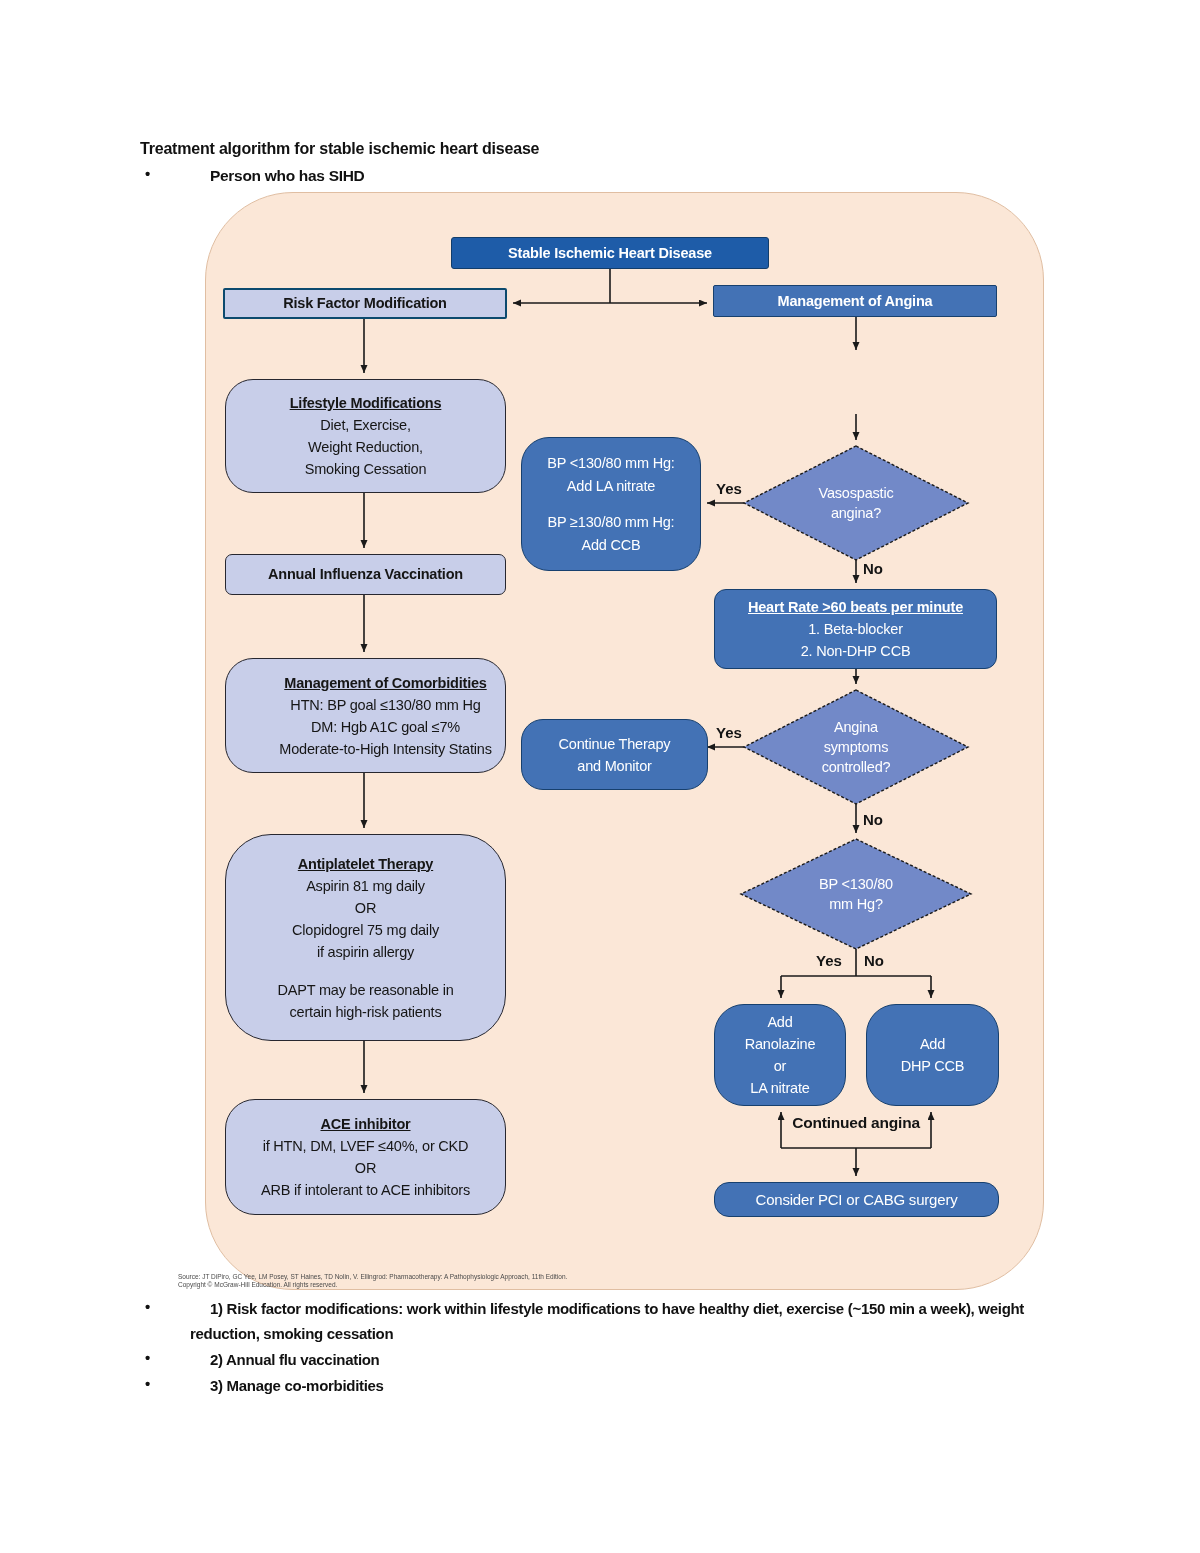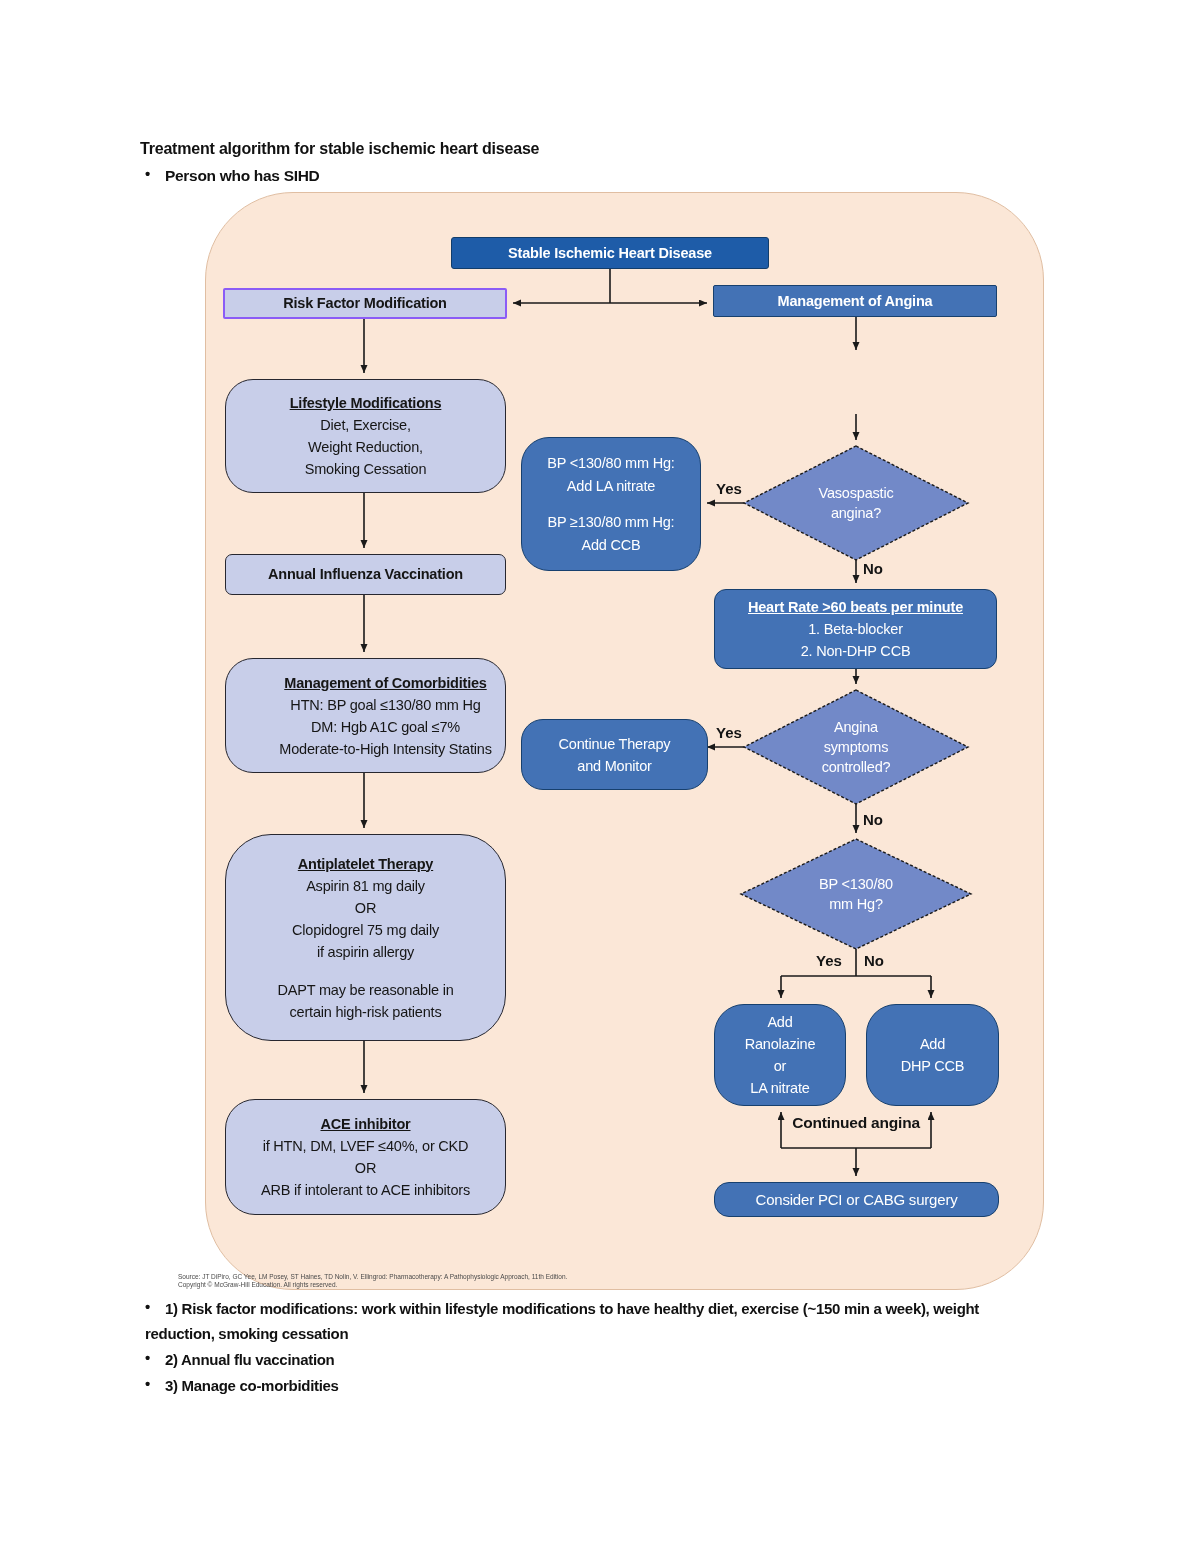--- a/index.html
+++ b/index.html
@@ -6,34 +6,34 @@
   .page{position:relative;width:1200px;height:1553px;background:#ffffff;
         font-family:"Liberation Sans",sans-serif;color:#111;overflow:hidden;}
 
   
   .doc-title{position:absolute;left:140px;top:140px;font-size:16px;font-weight:bold;
              letter-spacing:-0.2px;color:#111;}
   .intro-row{position:absolute;left:145px;top:163px;width:900px;}
   .note-area{position:absolute;left:145px;top:1296px;width:930px;}
   .brow{position:relative;margin-bottom:1px;}
   .bdot{position:absolute;left:0;top:2px;font-size:15px;font-weight:bold;}
-  .btxt{width:850px;font-size:15px;font-weight:bold;line-height:25px;
+  .btxt{margin-left:45px;width:850px;font-size:15px;font-weight:bold;line-height:25px;
         letter-spacing:-0.3px;text-indent:20px;}
   .intro-row .btxt{font-size:15.5px;}
 
   
   .chart{position:absolute;left:205px;top:192px;width:837px;height:1096px;
          background:#FBE7D7;border:1px solid #E0BEA2;border-radius:88px;}
   .chart svg{position:absolute;left:0;top:0;}
 
   .node{position:absolute;box-sizing:border-box;display:flex;flex-direction:column;
         justify-content:center;align-items:center;text-align:center;
         font-size:14.5px;line-height:21px;letter-spacing:-0.2px;}
   .lav{background:#C8CEE9;border:1.6px solid #27272f;color:#161616;}
-  .lavrect{background:#C8CEE9;border:2px solid #8b5cf6;color:#161616;align-items:center;}
+  .lavrect{background:#C8CEE9;border:2px solid #0c4a6e;color:#161616;align-items:center;}
   .blue{background:#4372B5;border:1.6px solid #17406E;color:#ffffff;}
   .dark{background:#1E5CA8;border:1.6px solid #123D6B;color:#ffffff;}
   .hd{font-weight:bold;text-decoration:underline;}
   .b{font-weight:bold;}
   .gap{height:16px;}
   .gap-sm{height:13px;}
 
   .dtext{position:absolute;display:flex;flex-direction:column;justify-content:center;
          align-items:center;text-align:center;color:#fff;font-size:14.5px;
          line-height:20px;letter-spacing:-0.2px;}

